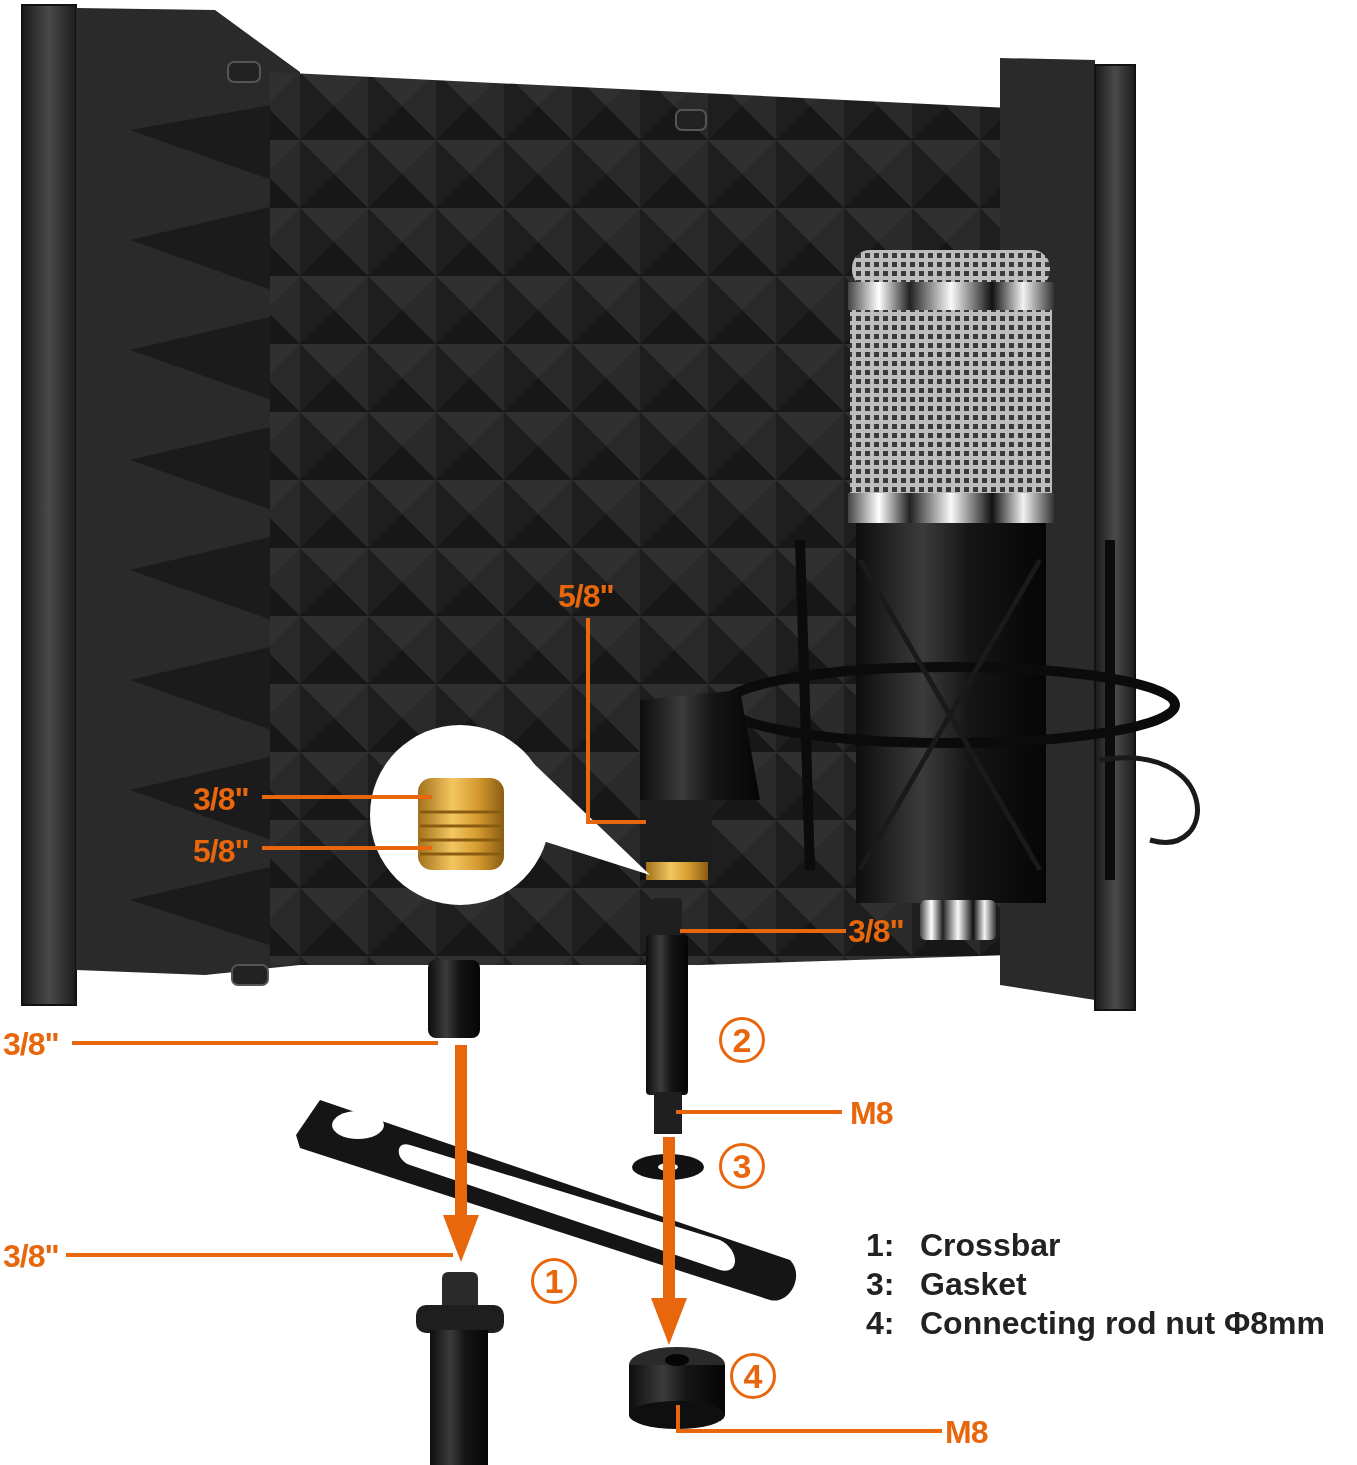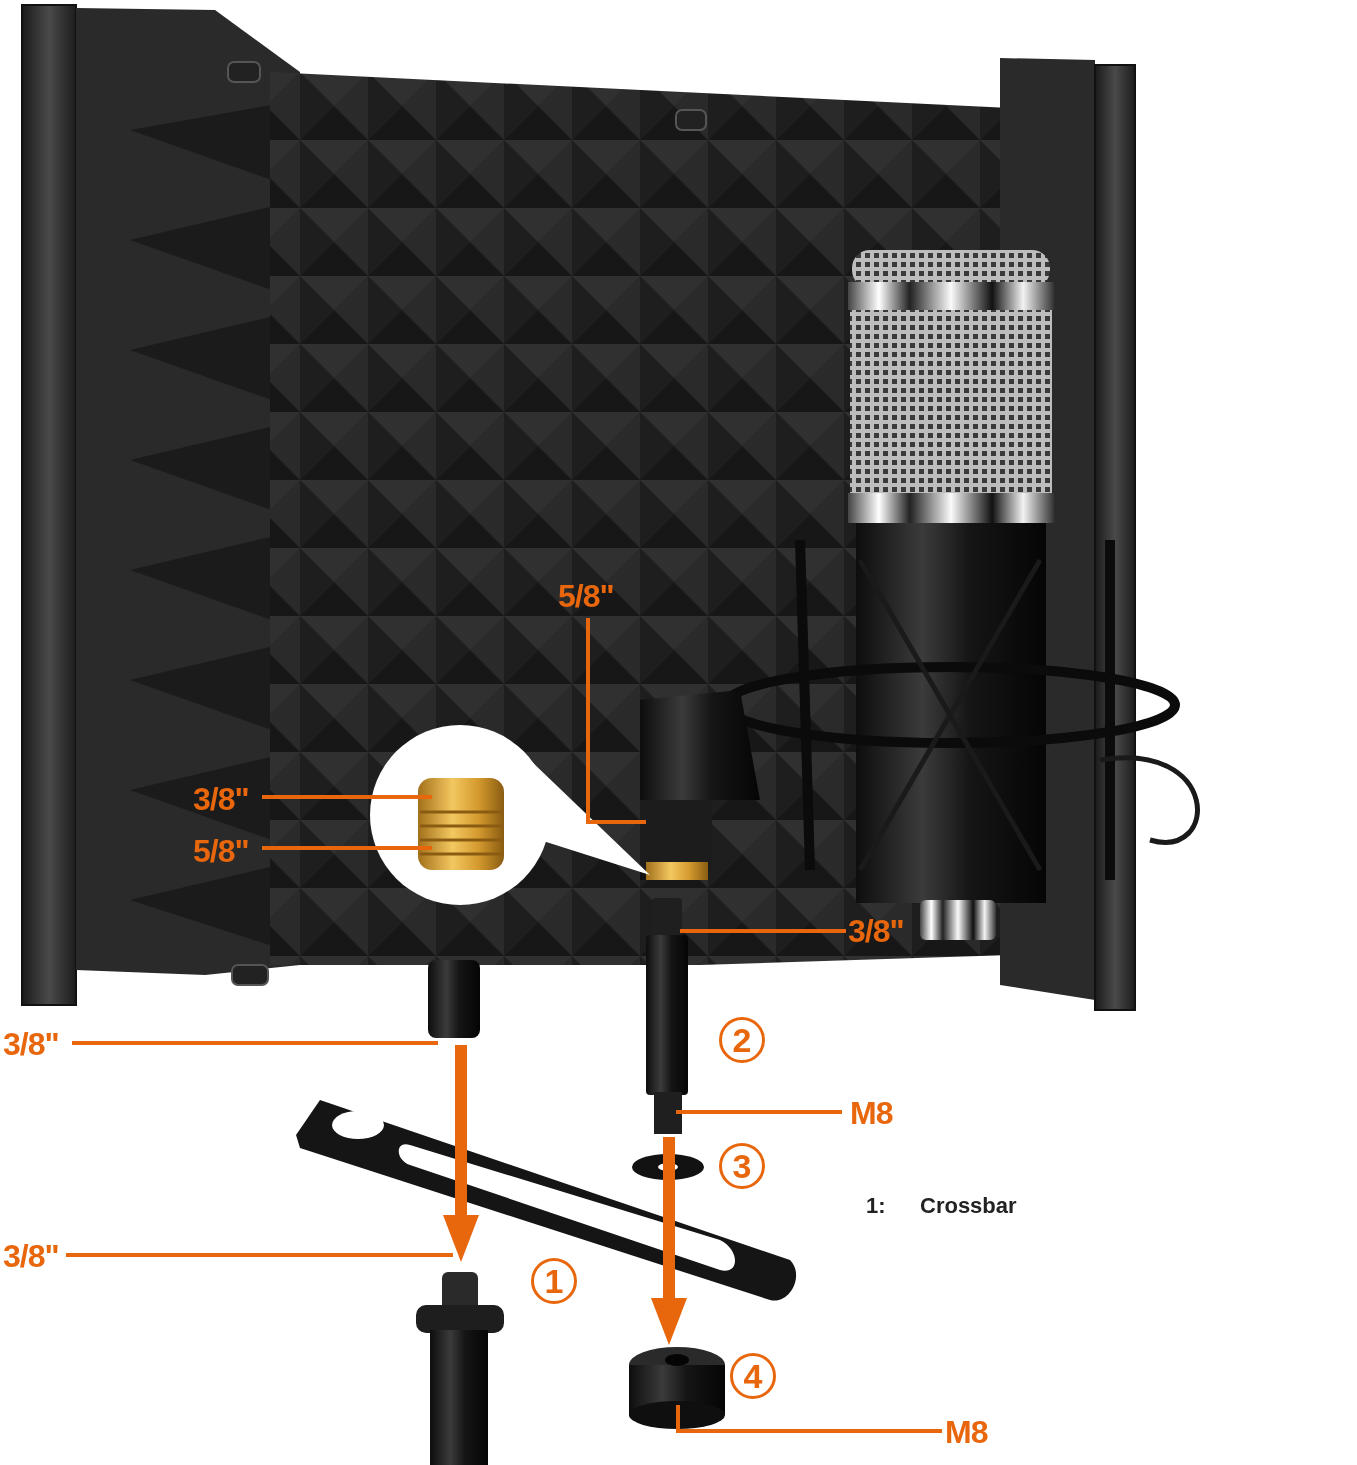--- a/index.html
+++ b/index.html
@@ -1,20 +1,20 @@
 <!DOCTYPE html>
 <html><head>
 <meta charset="utf-8">
 <style>
   html, body { margin:0; padding:0; background:#ffffff; }
   body { width:1357px; height:1465px; position:relative; overflow:hidden; font-family:"Liberation Sans", sans-serif; }
   svg.scene { position:absolute; left:0; top:0; }
   .lbl { position:absolute; color:#E8660C; font-family:"Liberation Sans", sans-serif; font-weight:bold; font-size:32px; line-height:1; letter-spacing:-1px; }
   .num { position:absolute; width:40px; height:40px; border:3px solid #E8660C; border-radius:50%; color:#E8660C; font-weight:bold; font-size:34px; text-align:center; line-height:40px; font-family:"Liberation Sans", sans-serif; }
-  .legend { position:absolute; left:866px; top:1186px; color:#222; font-family:"Liberation Sans", sans-serif; font-weight:bold; font-size:22px; line-height:39px; }
+  .legend { position:absolute; left:866px; top:1226px; color:#222; font-family:"Liberation Sans", sans-serif; font-weight:bold; font-size:32px; line-height:39px; }
   .legend .row { white-space:nowrap; }
   .legend .idx { display:inline-block; width:54px; }
 </style>
 </head>
 <body>
 
 <svg class="scene" width="1357" height="1465" viewBox="0 0 1357 1465">
   <defs>
     <linearGradient id="frameGrad" x1="0" x2="1" y1="0" y2="0">
       <stop offset="0" stop-color="#1a1a1a"></stop>
@@ -164,13 +164,19 @@
 
 <div class="num" style="left:531px;top:1258px;">1</div>
 <div class="num" style="left:719px;top:1017px;">2</div>
 <div class="num" style="left:719px;top:1143px;">3</div>
 <div class="num" style="left:730px;top:1353px;">4</div>
 
 <div class="legend">
   <div class="row">
     <span class="idx">1:</span><span>Crossbar</span>
   </div>
+  <div class="row">
+    <span class="idx">3:</span><span>Gasket</span>
+  </div>
+  <div class="row">
+    <span class="idx">4:</span><span>Connecting rod nut Φ8mm</span>
+  </div>
 </div>
 
 </body></html>

